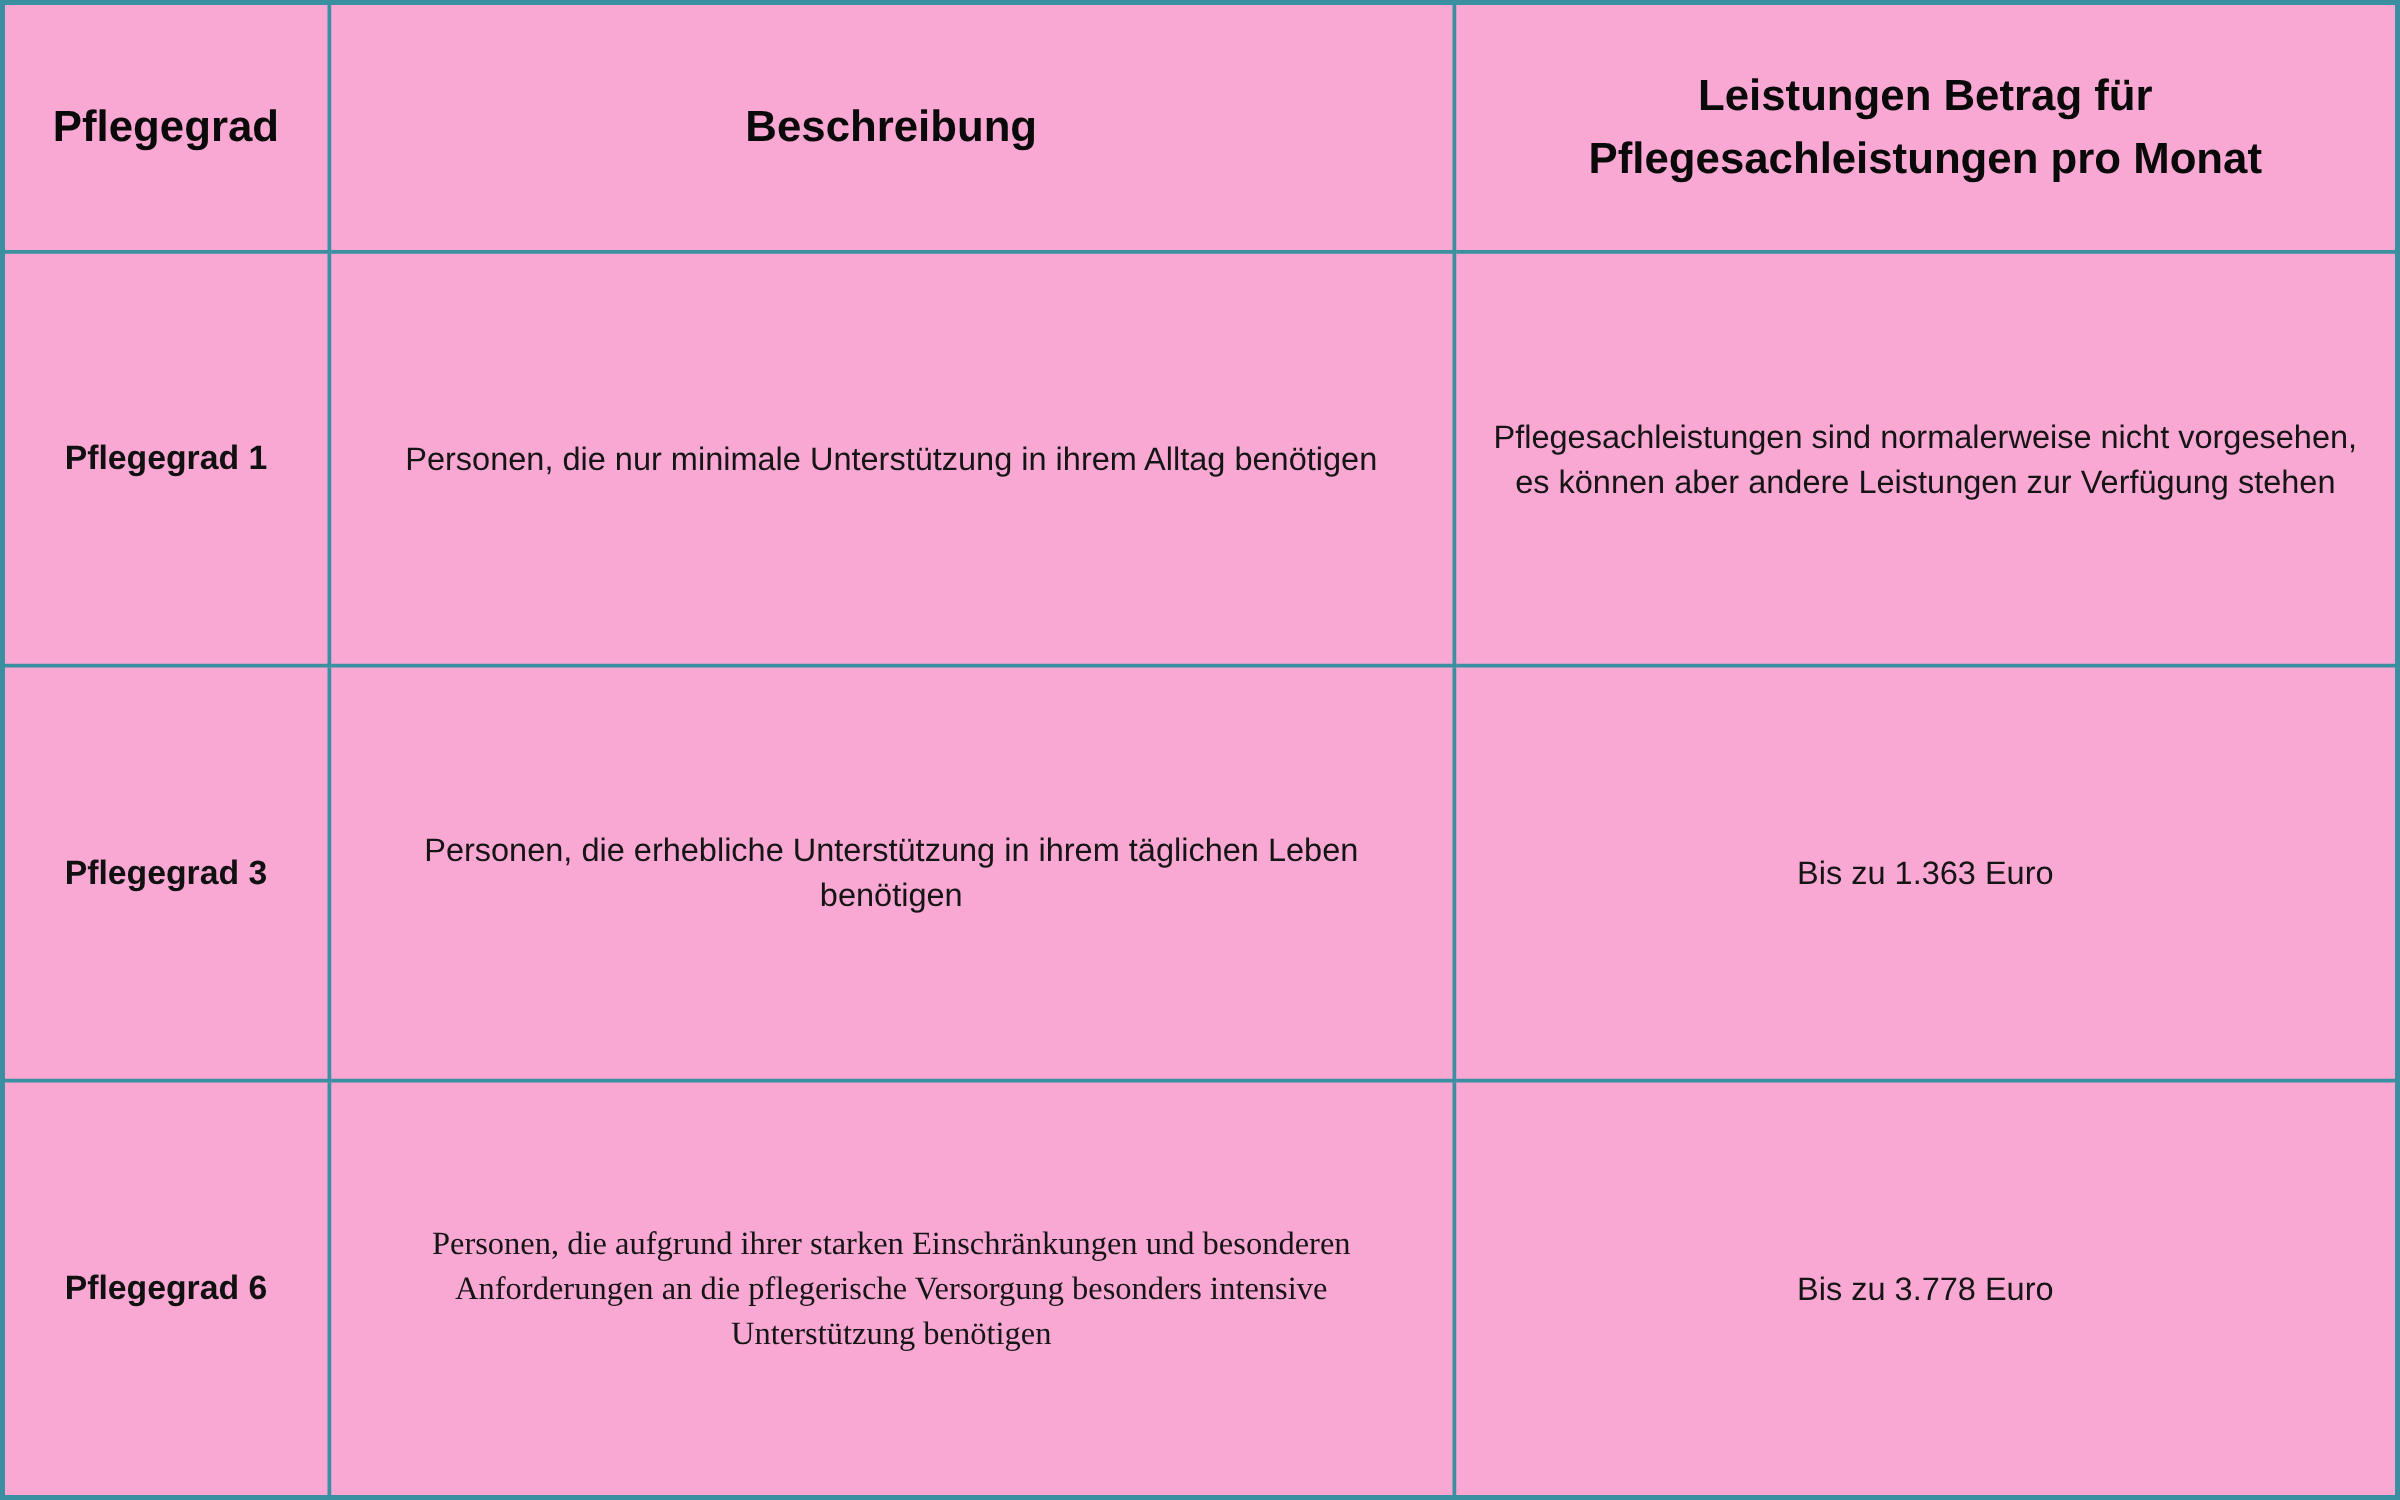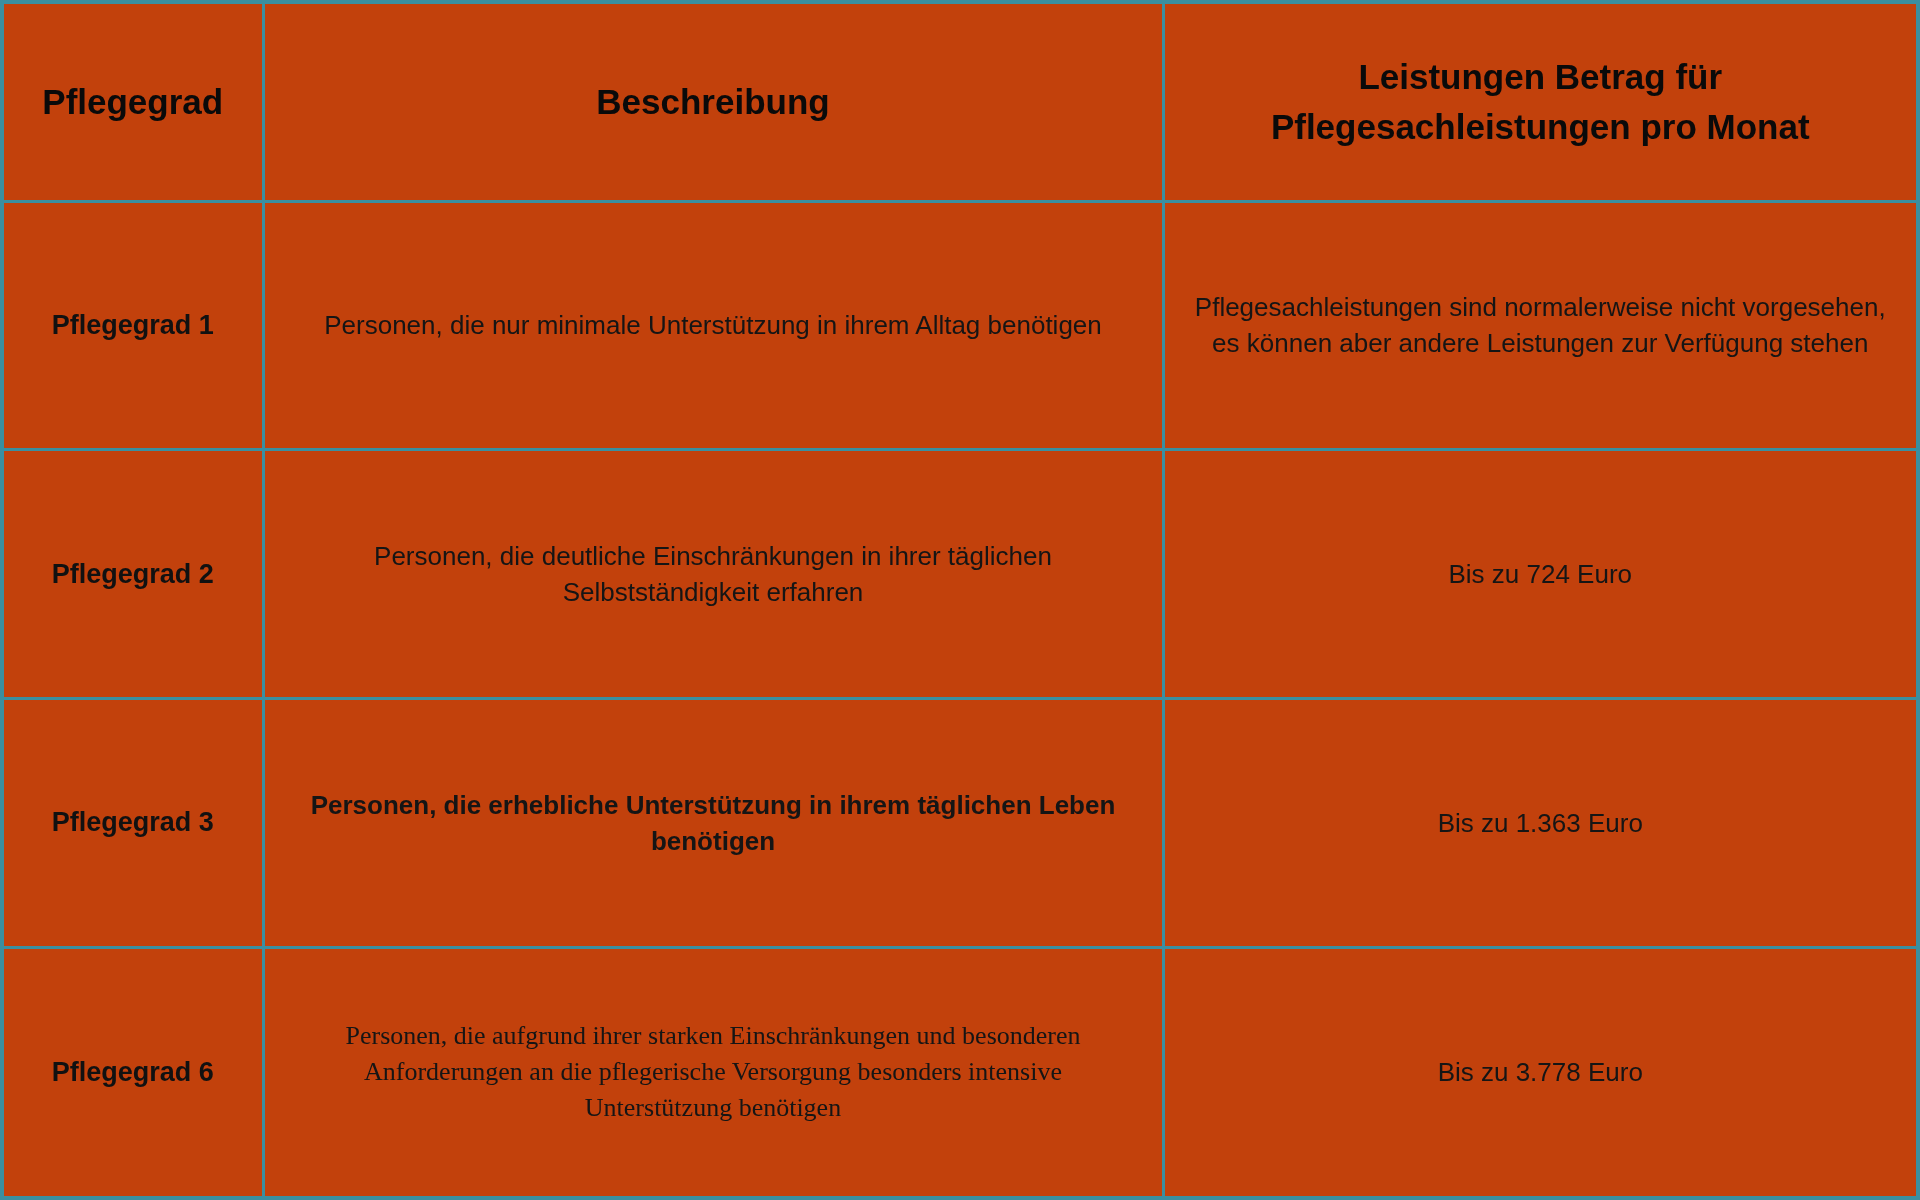--- a/index.html
+++ b/index.html
@@ -15,21 +15,21 @@
       color: #111111;
     }
     .table-wrap {
       position: absolute;
       left: 0;
       top: 0;
       width: 1920px;
       height: 1200px;
       box-sizing: border-box;
       border: 4px solid #3A8FA0;
-      background: #c2410c;
+      background: #f9a8d4;
     }
     table.care-table {
       width: 100%;
       height: 100%;
       border-collapse: collapse;
       table-layout: fixed;
     }
     table.care-table th,
     table.care-table td {
       border: 3px solid #3A8FA0;
@@ -93,30 +93,23 @@
         </th>
       </tr>
     </thead>
     <tbody>
       <tr class="data-row">
         <td class="grade-cell">Pflegegrad 1</td>
         <td class="desc-cell">Personen, die nur minimale Unterstützung in ihrem Alltag benötigen</td>
         <td class="amount-cell">Pflegesachleistungen sind normalerweise nicht vorgesehen, es können aber andere Leistungen zur Verfügung stehen</td>
       </tr>
       <tr class="data-row">
-        <td class="grade-cell">Pflegegrad 2</td>
-        <td class="desc-cell">
-          <span style="display:inline-block;max-width:740px;">Personen, die deutliche Einschränkungen in ihrer täglichen Selbstständigkeit erfahren</span>
-        </td>
-        <td class="amount-cell">Bis zu 724 Euro</td>
-      </tr>
-      <tr class="data-row">
         <td class="grade-cell">Pflegegrad 3</td>
         <td class="desc-cell">
-          <span style="display:inline-block;max-width:820px;font-weight:bold;">Personen, die erhebliche Unterstützung in ihrem täglichen Leben benötigen</span>
+          <span style="display:inline-block;max-width:820px;">Personen, die erhebliche Unterstützung in ihrem täglichen Leben benötigen</span>
         </td>
         <td class="amount-cell">Bis zu 1.363 Euro</td>
       </tr>
       <tr class="data-row">
         <td class="grade-cell">Pflegegrad 6</td>
         <td class="desc-cell">
           <span style="display:inline-block;max-width:760px;font-family:Liberation Serif, serif;">Personen, die aufgrund ihrer starken Einschränkungen und besonderen Anforderungen an die pflegerische Versorgung besonders intensive Unterstützung benötigen</span>
         </td>
         <td class="amount-cell">Bis zu 3.778 Euro</td>
       </tr>

